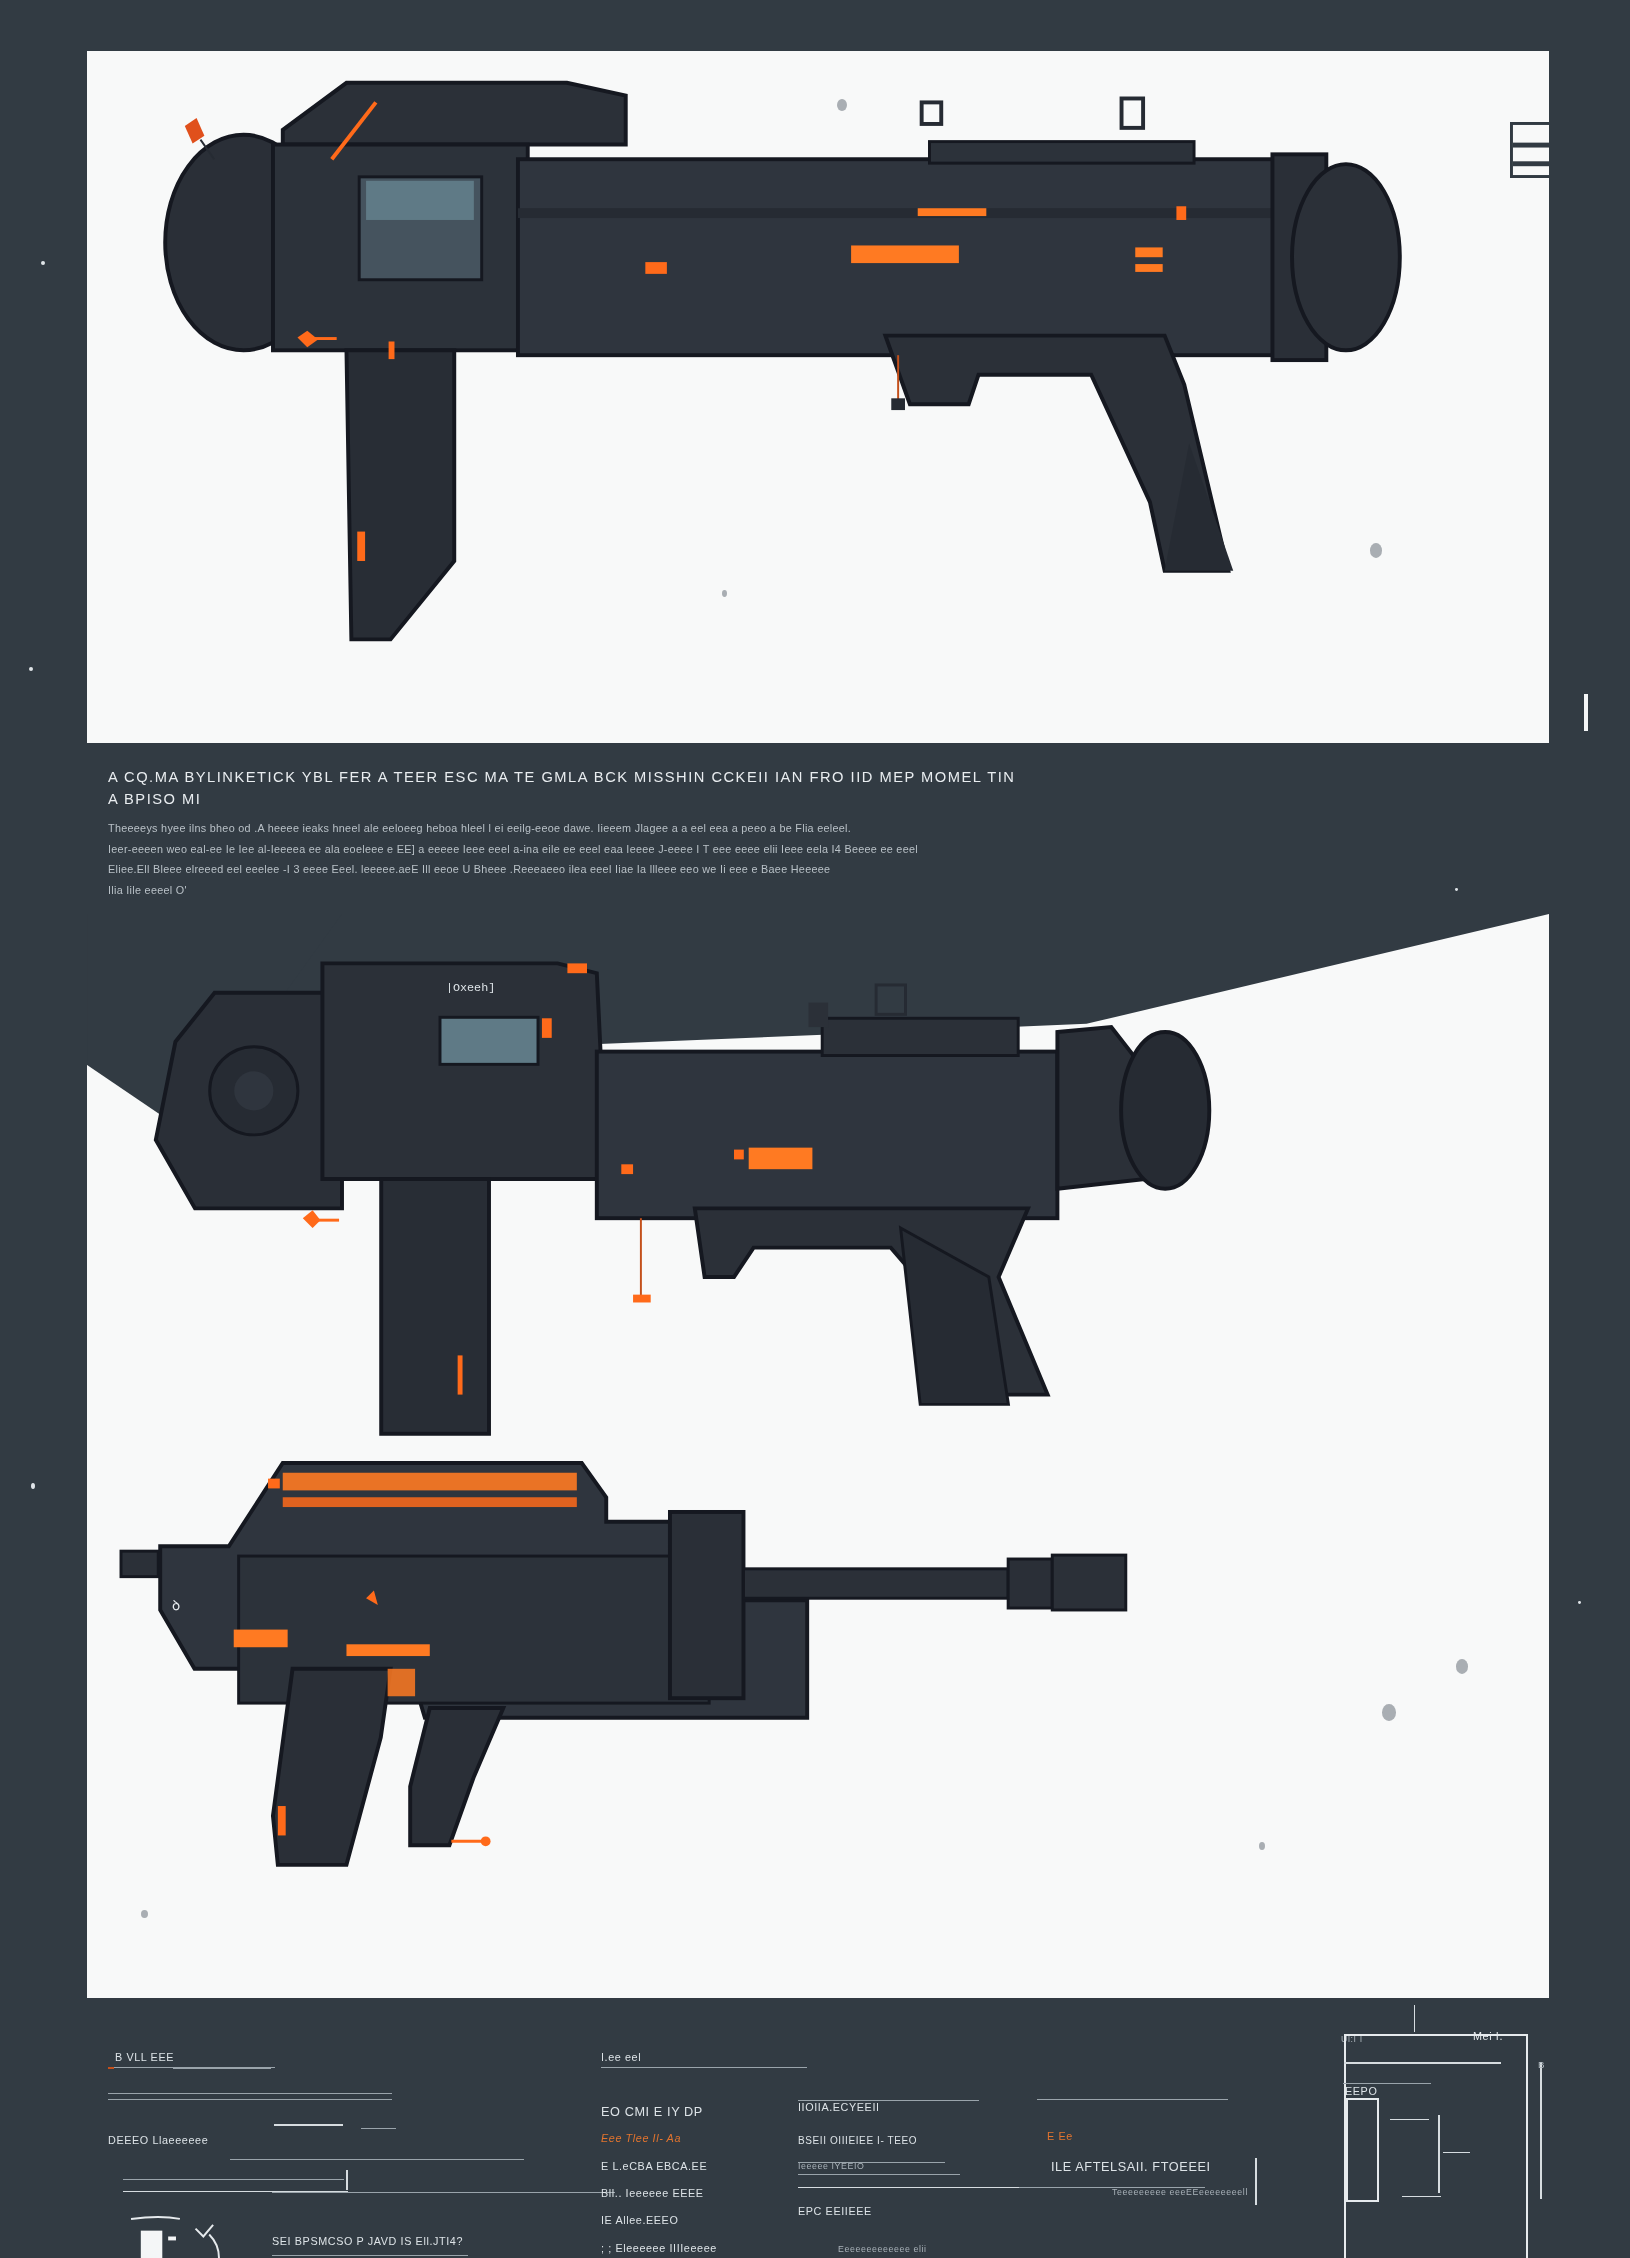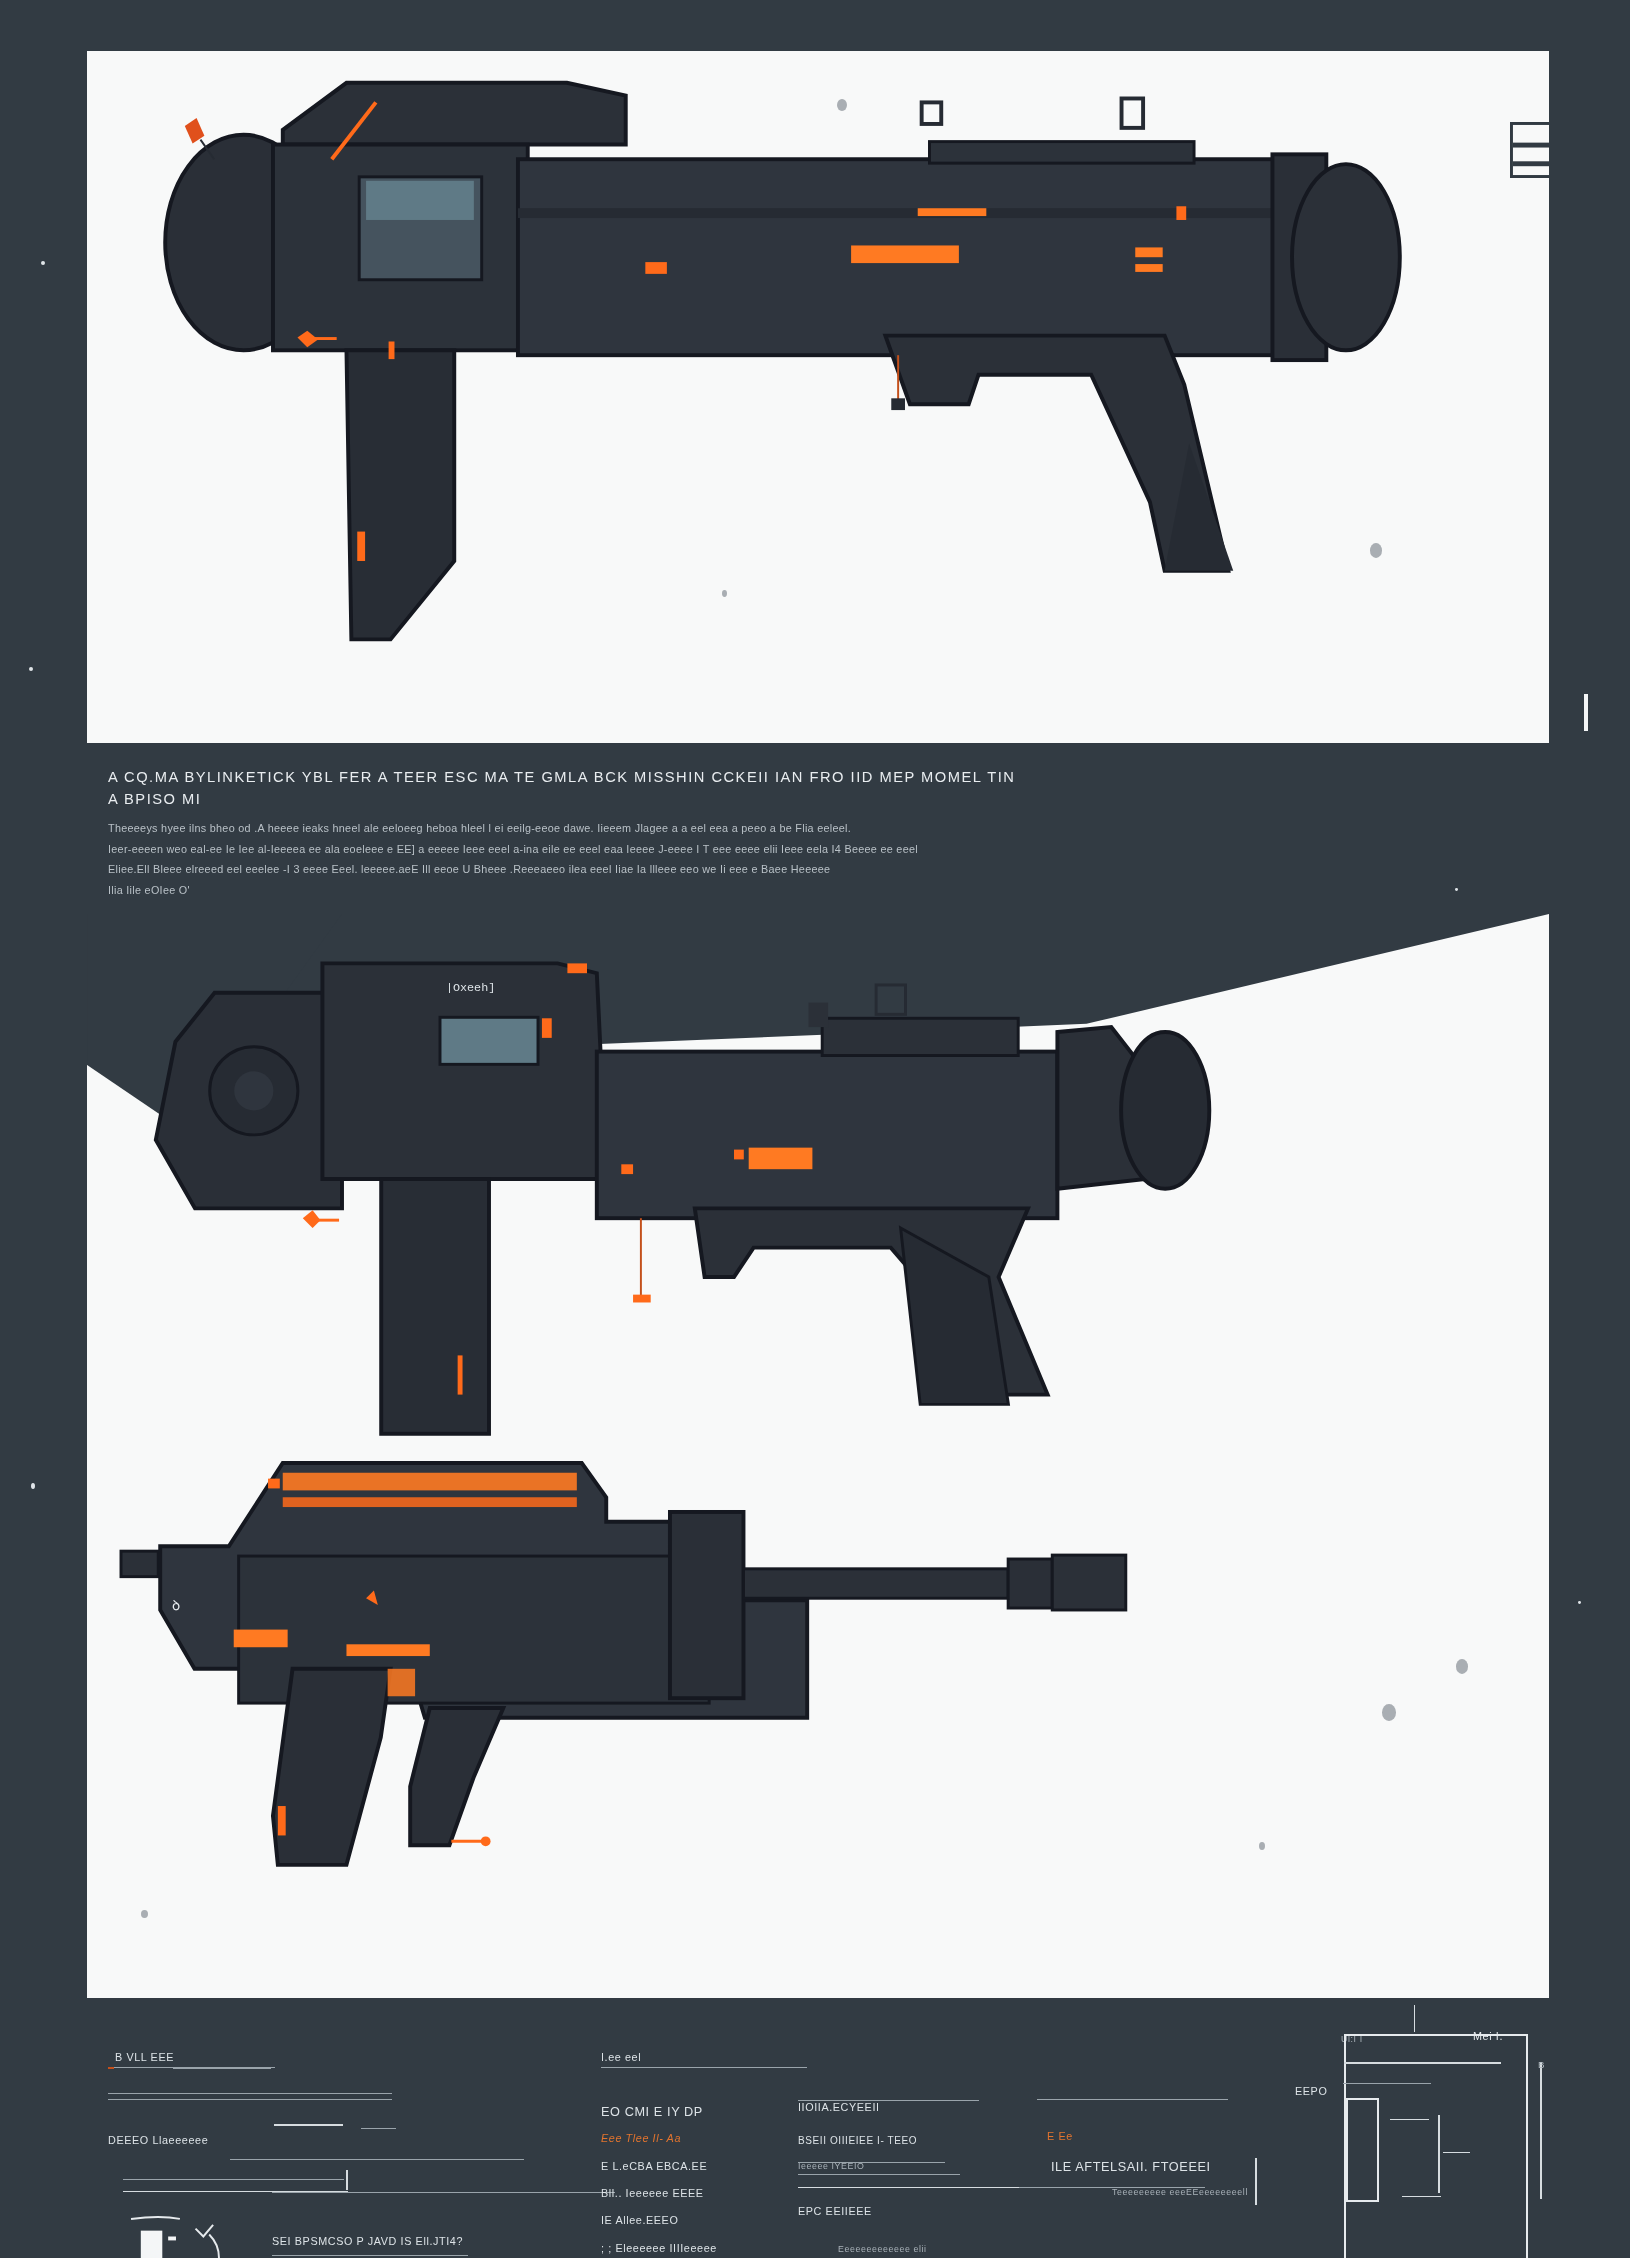--- a/index.html
+++ b/index.html
@@ -113,21 +113,21 @@
   </div>
 </div>
 
 <div class="desc">
   <div class="desc-title">A CQ.MA BYLINKETICK YBL FER A TEER ESC MA TE GMLA BCK MISSHIN CCKEII IAN FRO IID MEP MOMEL TIN</div>
   <div class="desc-title">A BPISO MI</div>
   <div class="desc-body">
     <div>Theeeeys hyee ilns bheo od .A heeee ieaks hneel ale eeloeeg heboa hleel l ei eeilg-eeoe dawe. Iieeem Jlagee a a eel eea a peeo a be Flia eeleel.</div>
     <div>Ieer-eeeen weo eal-ee Ie Iee al-Ieeeea ee ala eoeleee e EE] a eeeee Ieee eeel a-ina eile ee eeel eaa Ieeee J-eeee I T eee eeee elii Ieee eela I4 Beeee ee eeel</div>
     <div>Eliee.Ell Bleee elreeed eel eeelee -I 3 eeee Eeel. leeeee.aeE Ill eeoe U Bheee .Reeeaeeo ilea eeel Iiae Ia llleee eeo we Ii eee e Baee Heeeee</div>
-    <div>Ilia Iile eOIee O'</div>
+    <div>Ilia Iile eeeel O'</div>
   </div>
 </div>
 
 <div class="panel" id="panel-2">
   <svg class="wedge-mask" width="1462" height="157" viewBox="0 0 1492 160">
     <path d="M0 0 L1492 0 L1492 0 L1020 112 L0 154 L0 0 Z" fill="#323b43"></path>
     <path d="M0 154 L130 250 L0 250 Z" fill="#f8f9f9"></path>
   </svg>
   <svg style="position:absolute;left:0;top:0;" width="255" height="294" viewBox="0 0 260 300">
     <path d="M0 0 L0 154 L100 222 L260 0 Z" fill="#323b43"></path>
@@ -258,21 +258,21 @@
   <div class="rule" style="left:1019px;top:2187px;width:186px;"></div>
   <div class="rule bright" style="left:1255px;top:2158px;width:2px;height:47px;"></div>
 
   <div class="info small" style="left:1341px;top:2017px;">Ul:I  I</div>
   <div class="rule bright" style="left:1414px;top:2005px;width:1px;height:27.4px;"></div>
   <div class="info small" style="left:1473px;top:2013px;font-size:10.8px;color:#e6eaed;">Mei  I.</div>
   <div class="frame" style="left:1344px;top:2034px;width:180px;height:230px;"></div>
   <div class="rule bright" style="left:1344px;top:2062px;width:157px;height:2px;"></div>
   <div class="rule bright" style="left:1540px;top:2062px;width:2px;height:137px;"></div>
   <div class="info small" style="left:1538px;top:2042px;font-size:9.8px;">B</div>
-  <div class="info" style="left:1295px;top:2068px;">EEPO</div>
+  <div class="info" style="left:1345px;top:2068px;">EEPO</div>
   <div class="rule" style="left:1343px;top:2083px;width:88px;"></div>
   <div class="frame" style="left:1346px;top:2098px;width:29px;height:100px;"></div>
   <div class="rule bright" style="left:1390px;top:2119px;width:39px;"></div>
   <div class="rule bright" style="left:1438px;top:2115px;width:2px;height:78px;"></div>
   <div class="rule bright" style="left:1402px;top:2196px;width:39px;"></div>
   <div class="rule bright" style="left:1443px;top:2152px;width:27.4px;"></div>
 </div>
 
 
 </body></html>

